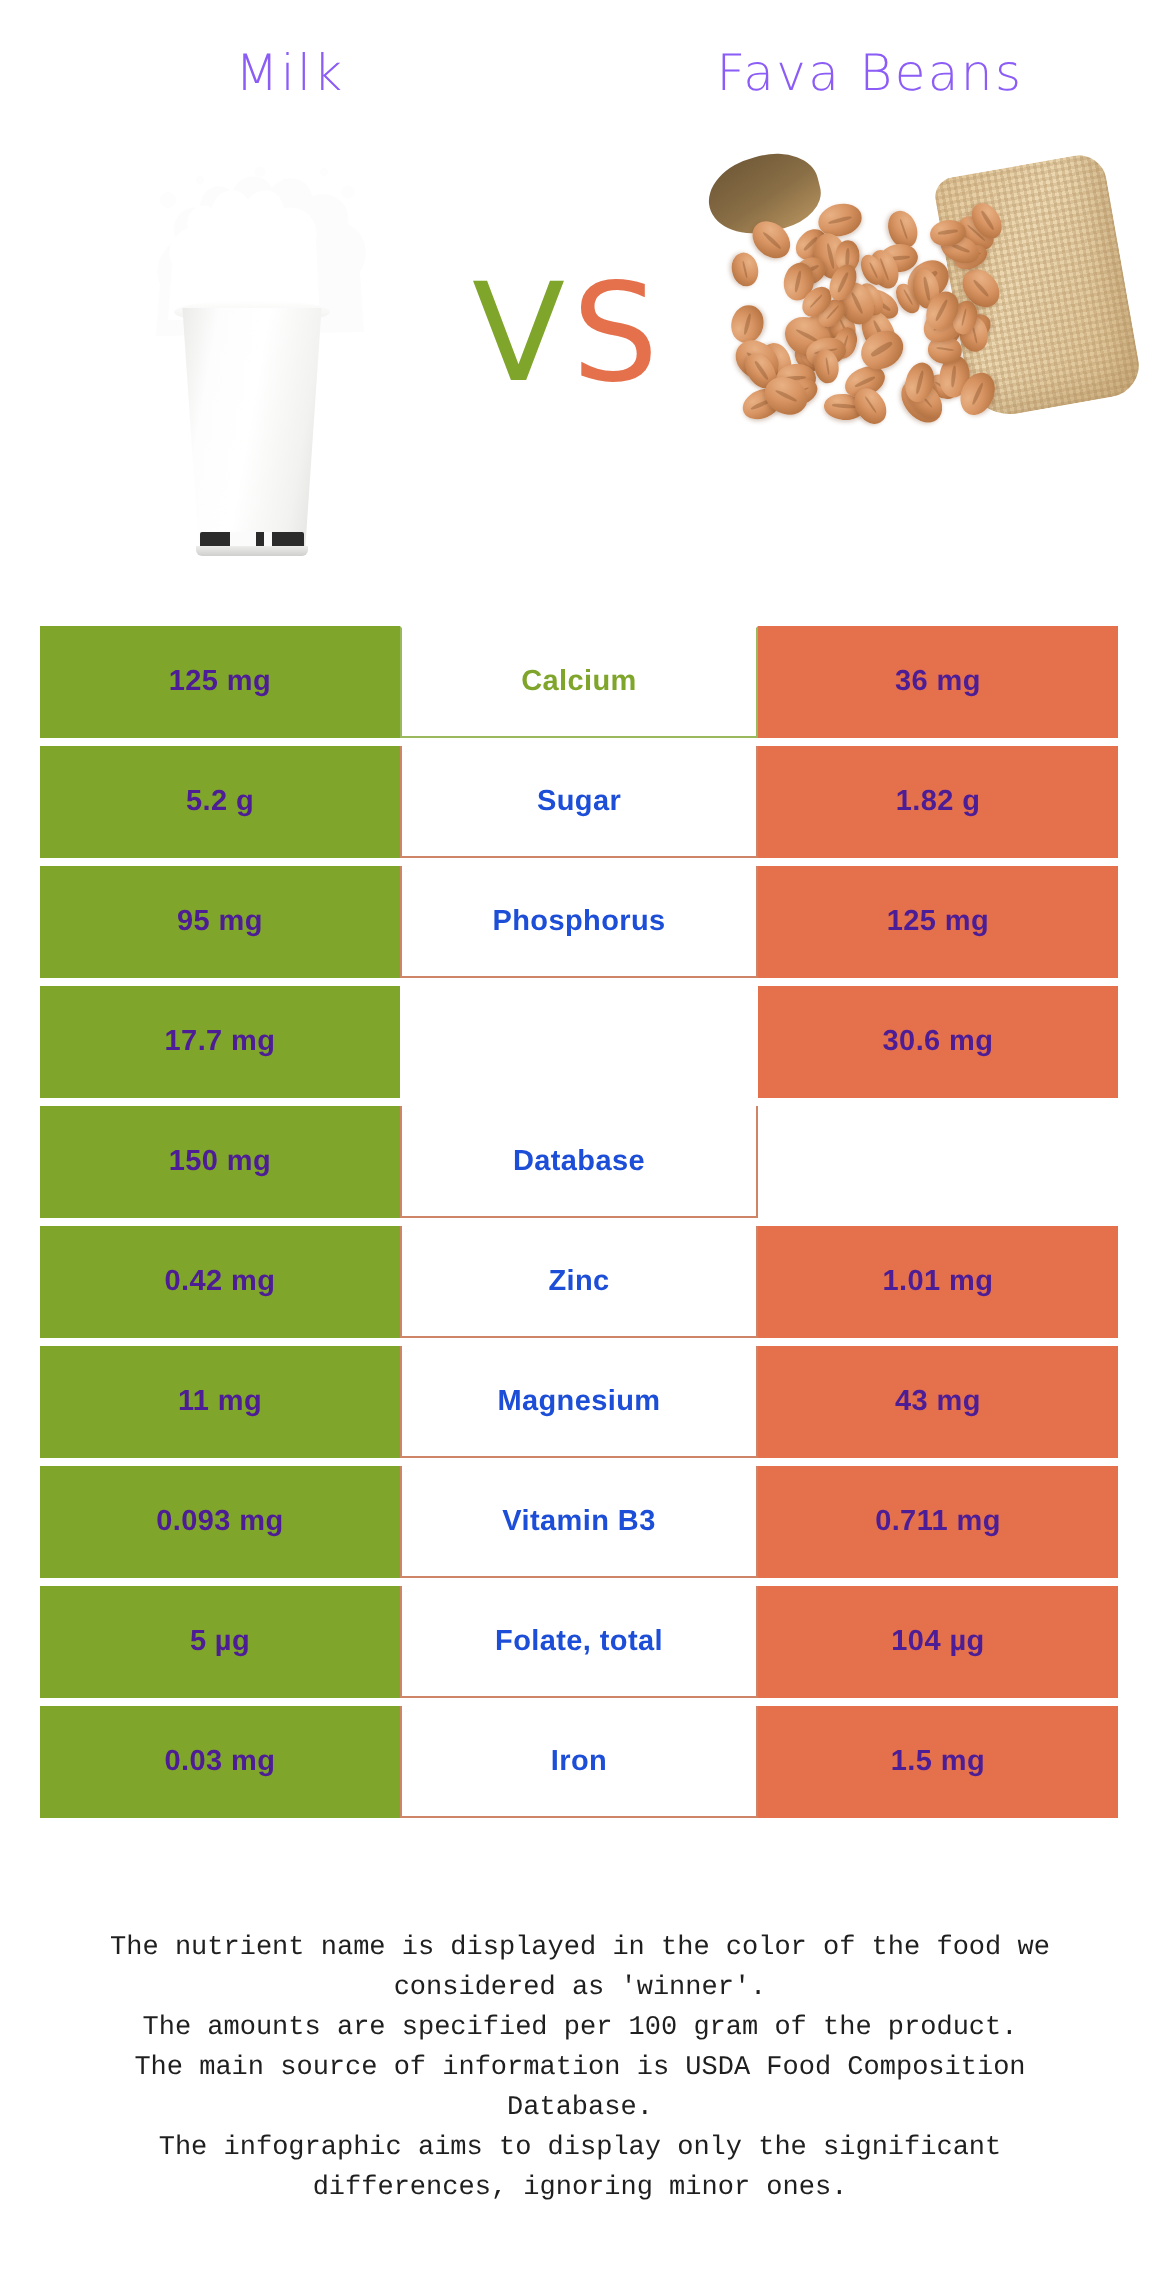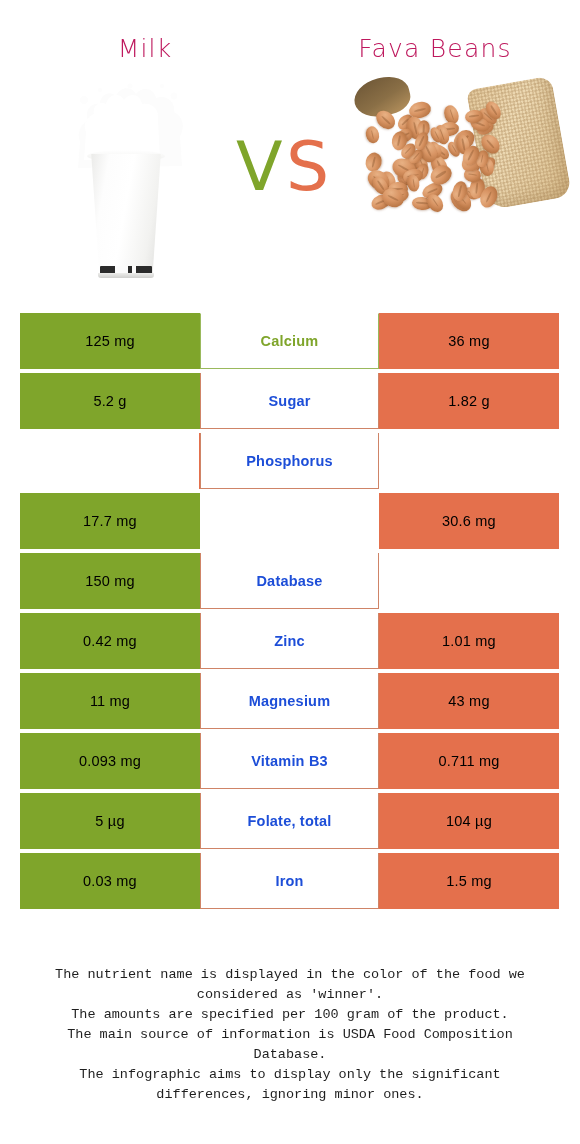--- a/index.html
+++ b/index.html
@@ -22,25 +22,25 @@
   
   .titles {
     position: absolute;
     top: 18px;
     left: 0;
     width: 580px;
     height: 44px;
   }
   .food-title {
     position: absolute;
-    top: 16px;
+    top: 4px;
     font-size: 25px;
     font-weight: 300;
     letter-spacing: 1.2px;
-    color: #be185d;
+    color: #8b5cf6;
     white-space: nowrap;
     font-family: "DejaVu Sans", sans-serif;
   }
   .title-left  { left: 0; width: 290px; text-align: center; }
   .title-right { left: 290px; width: 290px; text-align: center; }
 
   
   .hero {
     position: absolute;
     top: 66px;
@@ -173,23 +173,23 @@
     position: relative;
     display: flex;
     height: 56px;
     margin-bottom: 4px;
   }
   .cell-left, .cell-right {
     width: 180px;
     display: flex;
     align-items: center;
     justify-content: center;
-    color: #000000;
+    color: #4c1d95;
     font-size: 14.5px;
-    font-weight: 400;
+    font-weight: 700;
     letter-spacing: .2px;
   }
   .cell-left  { background: #7FA52B; }
   .cell-right { background: #E4704C; margin-left: 179px; }
   .cell-mid {
     position: absolute;
     left: 180px;
     top: 0;
     width: 179px;
     height: 56px;
@@ -333,20 +333,21 @@
         <div class="cell-left">125 mg</div>
         <div class="cell-mid">Calcium</div>
         <div class="cell-right">36 mg</div>
       </div>
       <div class="row win-right">
         <div class="cell-left">5.2 g</div>
         <div class="cell-mid">Sugar</div>
         <div class="cell-right">1.82 g</div>
       </div>
       <div class="row win-right">
+        <div class="cell-left">95 mg</div>
         <div class="cell-mid">Phosphorus</div>
         <div class="cell-right">125 mg</div>
       </div>
       <div class="row win-right">
         <div class="cell-left">17.7 mg</div>
         <div class="cell-right">30.6 mg</div>
       </div>
       <div class="row win-right">
         <div class="cell-left">150 mg</div>
         <div class="cell-mid">Database</div>

